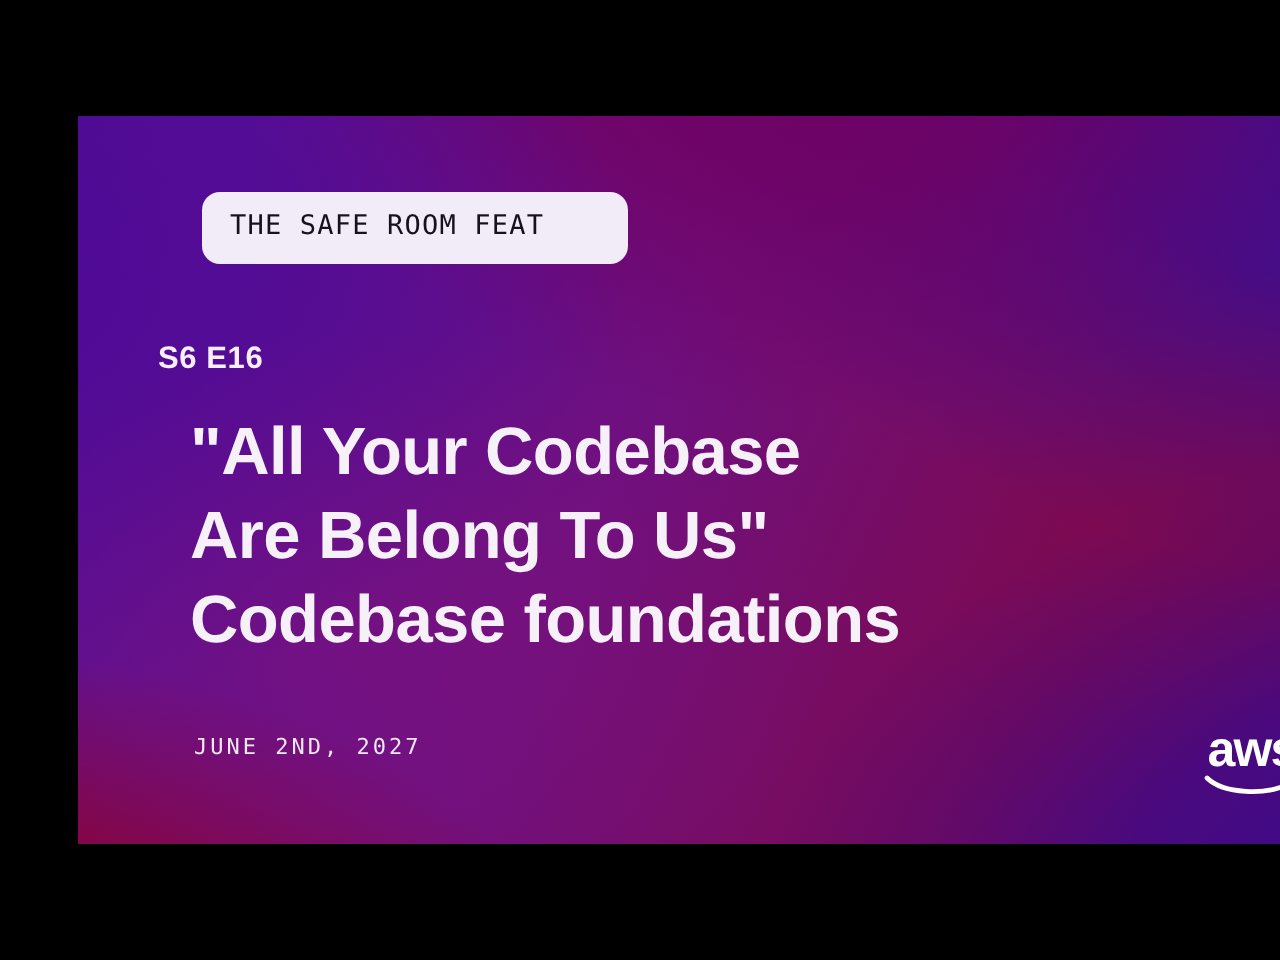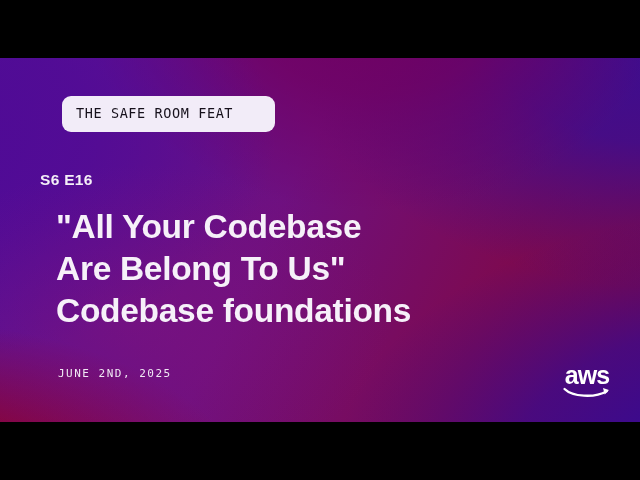--- a/index.html
+++ b/index.html
@@ -11,20 +11,21 @@
     overflow: hidden;
     background: #000000;
   }
 
   #video-frame {
     position: relative;
     width: 514px;
     height: 480px;
     background: #000000;
     font-family: "Liberation Sans", sans-serif;
+    margin-left: 39px;
   }
 
   
   .letterbox {
     position: absolute;
     left: 0;
     width: 640px;
     background: #000000;
     z-index: 40;
   }
@@ -193,21 +194,21 @@
       </div>
 
       <div id="episode-code">S6 E16</div>
 
       <div id="episode-title">
         <div class="title-line">"All Your Codebase</div>
         <div class="title-line">Are Belong To Us"</div>
         <div class="title-line">Codebase foundations</div>
       </div>
 
-      <div id="air-date">JUNE 2ND, 2025</div>
+      <div id="air-date">JUNE 2ND, 2027</div>
 
       <div id="aws-logo">
         <span class="aws-word">aws</span>
         <svg class="aws-swoosh" viewBox="0 0 52 12" aria-hidden="true">
           <path d="M1.5 2.2 C 10 10.6, 34 12.4, 47.5 4.6" fill="none" stroke="#ffffff" stroke-width="2.6" stroke-linecap="round"></path>
           <path d="M43.4 1.1 L 49.9 3.4 L 45.4 8.3 Z" fill="#ffffff"></path>
         </svg>
       </div>
 
     </div>

